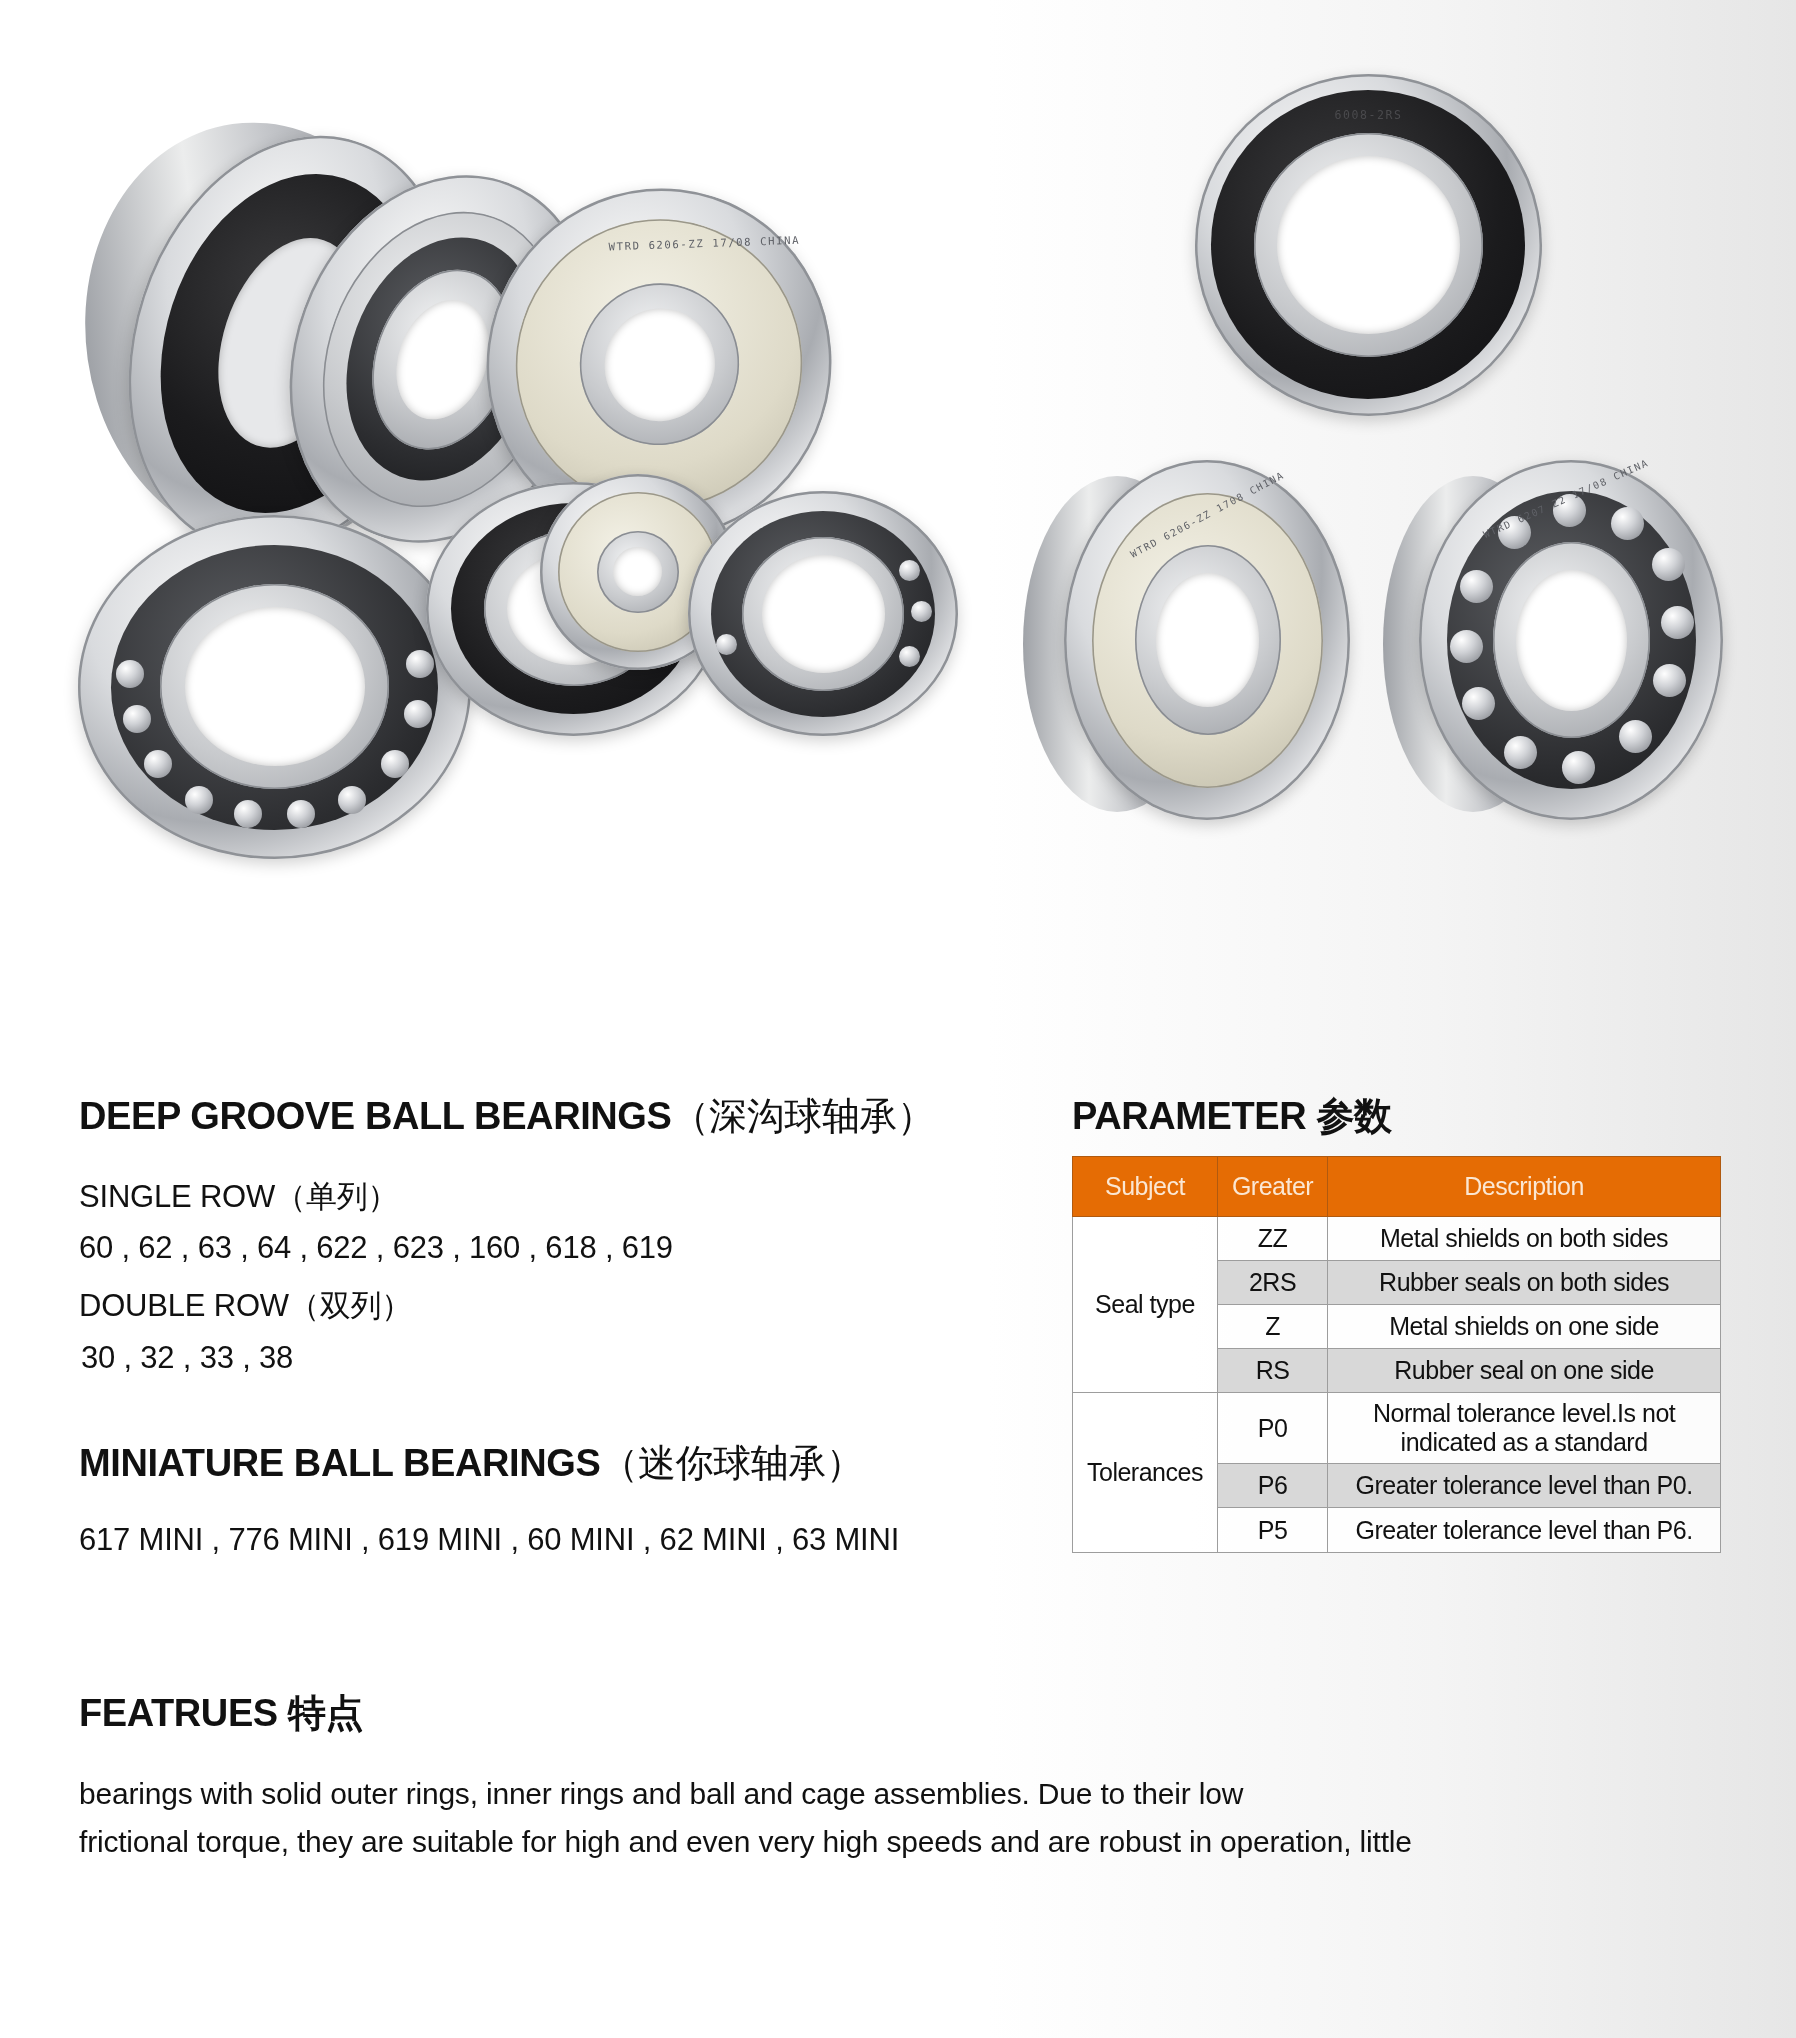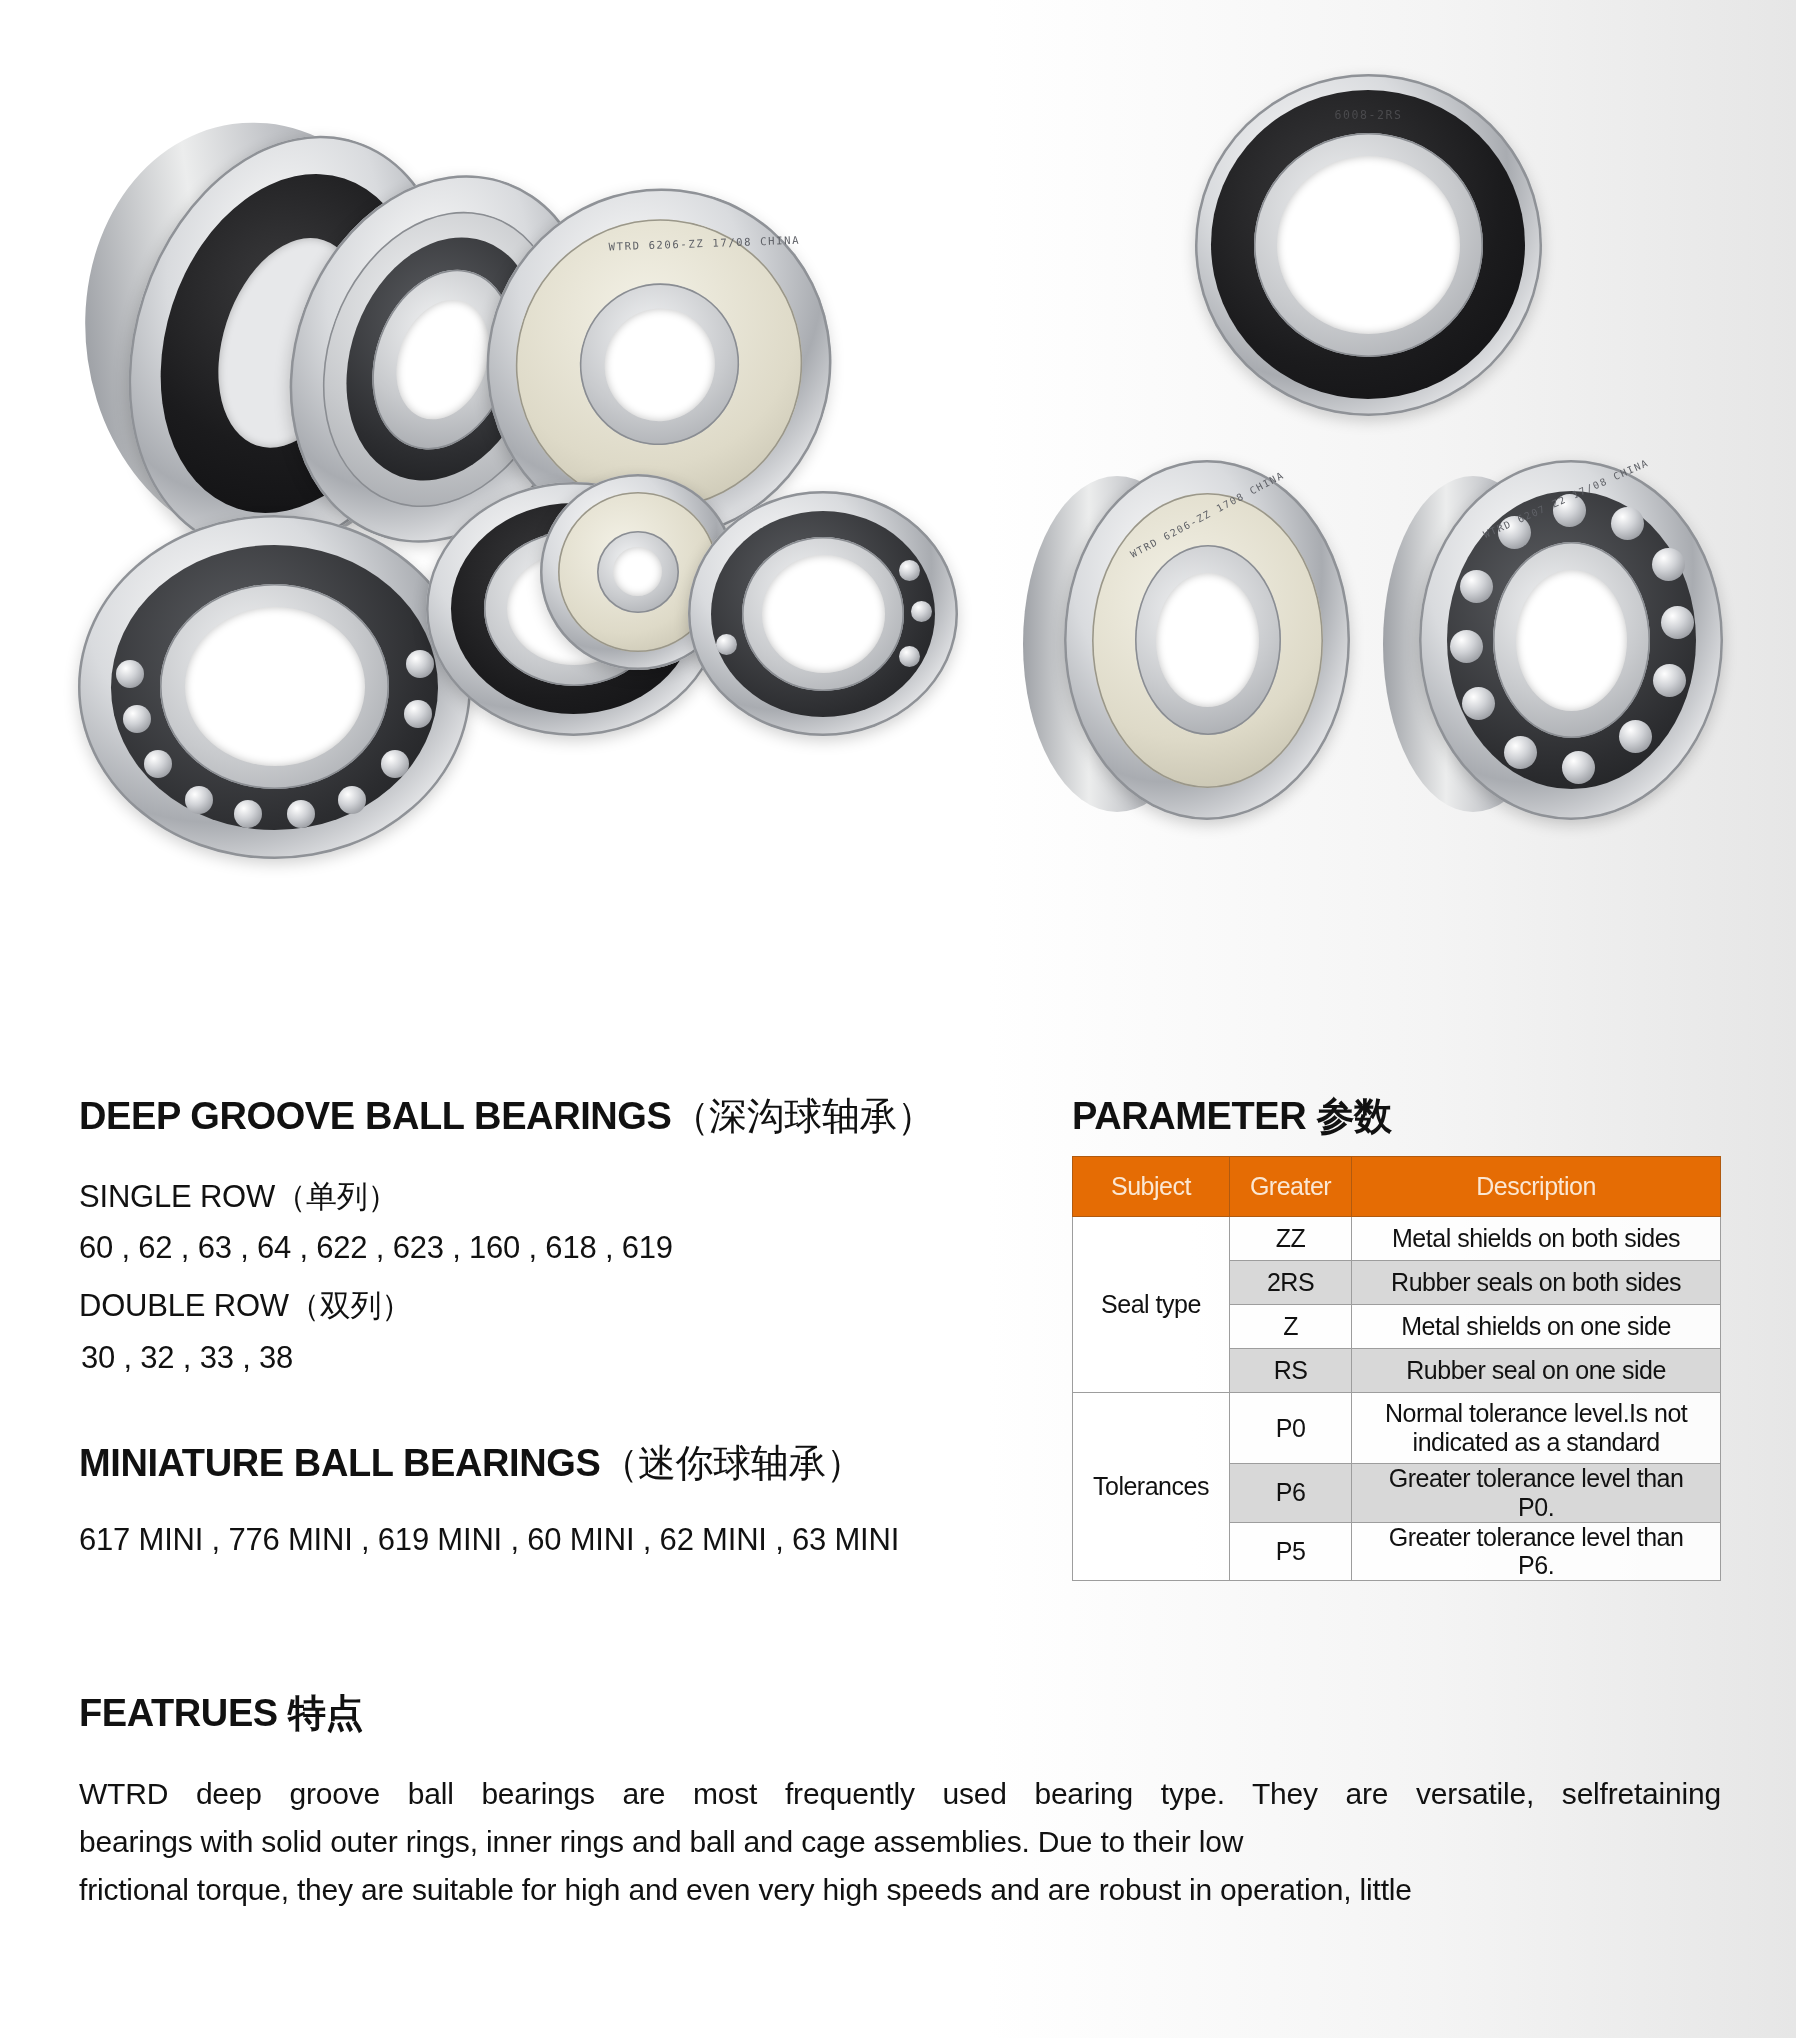--- a/index.html
+++ b/index.html
@@ -60,21 +60,21 @@
   }
 
   
   .param-table {
     position: absolute; left: 1072px; top: 1156px; width: 649px;
     border-collapse: collapse; font-size: 25px; color: #111;
     letter-spacing: -0.5px;
   }
   .param-table th, .param-table td {
     border: 1.6px solid #9d9d9d; text-align: center; vertical-align: middle;
-    padding: 0 20px; line-height: 1.15;
+    padding: 0 14px; line-height: 1.15;
   }
   .param-table th {
     background: #e56c04; color: #fbe7d3; font-weight: normal; height: 60px;
     border-color: #b05a10;
   }
   .param-table tr.r-white td.sym, .param-table tr.r-white td.desc { background: rgba(255,255,255,0.85); }
   .param-table tr.r-grey td.sym, .param-table tr.r-grey td.desc { background: #d8d8d8; }
   .param-table td.subj { background: rgba(255,255,255,0.85); }
 
   .features-para {
@@ -269,17 +269,16 @@
     <tr class="r-white" style="height:45px;">
       <td class="sym">P5</td>
       <td class="desc">Greater tolerance level than P6.</td>
     </tr>
   </tbody>
 </table>
 
 <div class="h-section" style="left:79px; top:1688px;">FEATRUES 特点</div>
 
 <div class="features-para">
-  <span class="line just">WTRD deep groove ball bearings are most frequently used bearing type. They are versatile, selfretaining</span>
   <span class="line">bearings with solid outer rings, inner rings and ball and cage assemblies. Due to their low</span>
   <span class="line">frictional torque, they are suitable for high and even very high speeds and are robust in operation, little</span>
 </div>
 
 
 </body></html>

